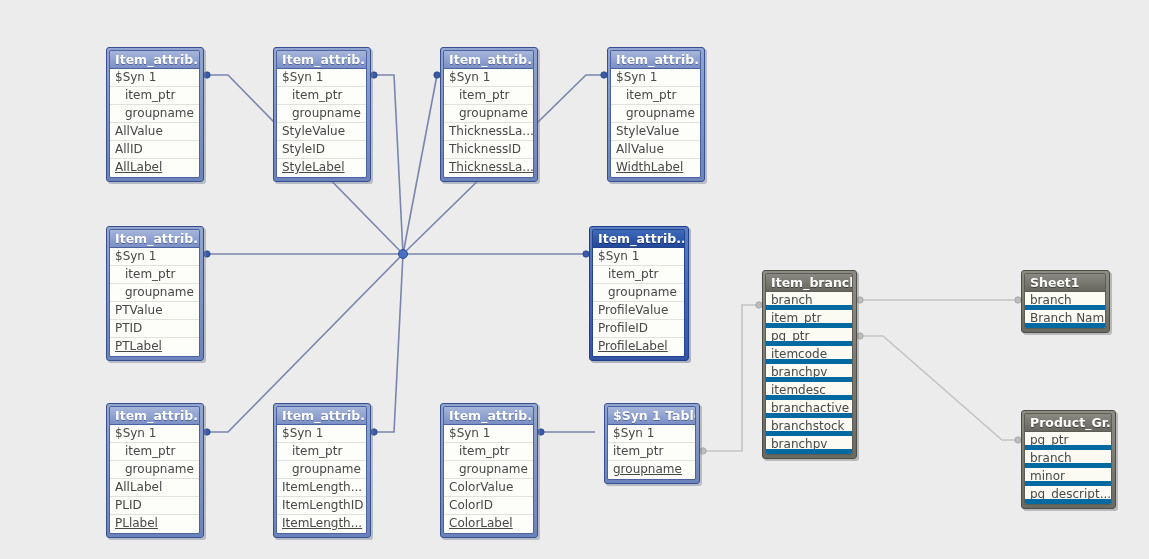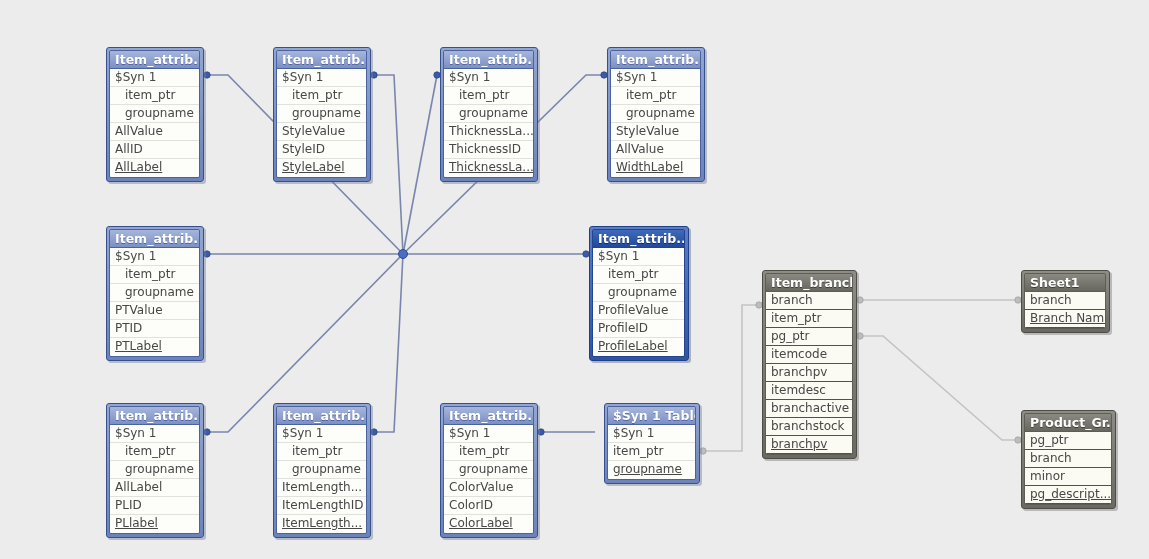--- a/index.html
+++ b/index.html
@@ -127,21 +127,21 @@
     box-shadow: 2px 2px 0 rgba(125,125,125,0.45);
   }
   .style-gray .node-inner { border: 1px solid #5d5d56; }
   .style-gray .node-hd {
     color: #ffffff;
     background: linear-gradient(#8a8a82, #67675f);
     text-shadow: 0 1px 0 rgba(30,30,25,0.6);
     border-bottom: 1px solid #5d5d56;
   }
   .style-gray .node-body { background: #fbfbf4; }
-  .style-gray .row { border-bottom: 1px solid #0369a1; }
+  .style-gray .row { border-bottom: 5px solid #0369a1; }
 </style>
 </head>
 <body>
 
 <div id="canvas">
 
   <svg id="links" viewBox="0 0 1149 559" width="1149" height="559">
       <path d="M 207 75 L 228 75 L 403 254" class="link-blue" id="link-all"></path>
       <path d="M 374 75 L 394 75 L 403 254" class="link-blue" id="link-style"></path>
       <path d="M 437 75 L 403 254" class="link-blue" id="link-thickness"></path>

